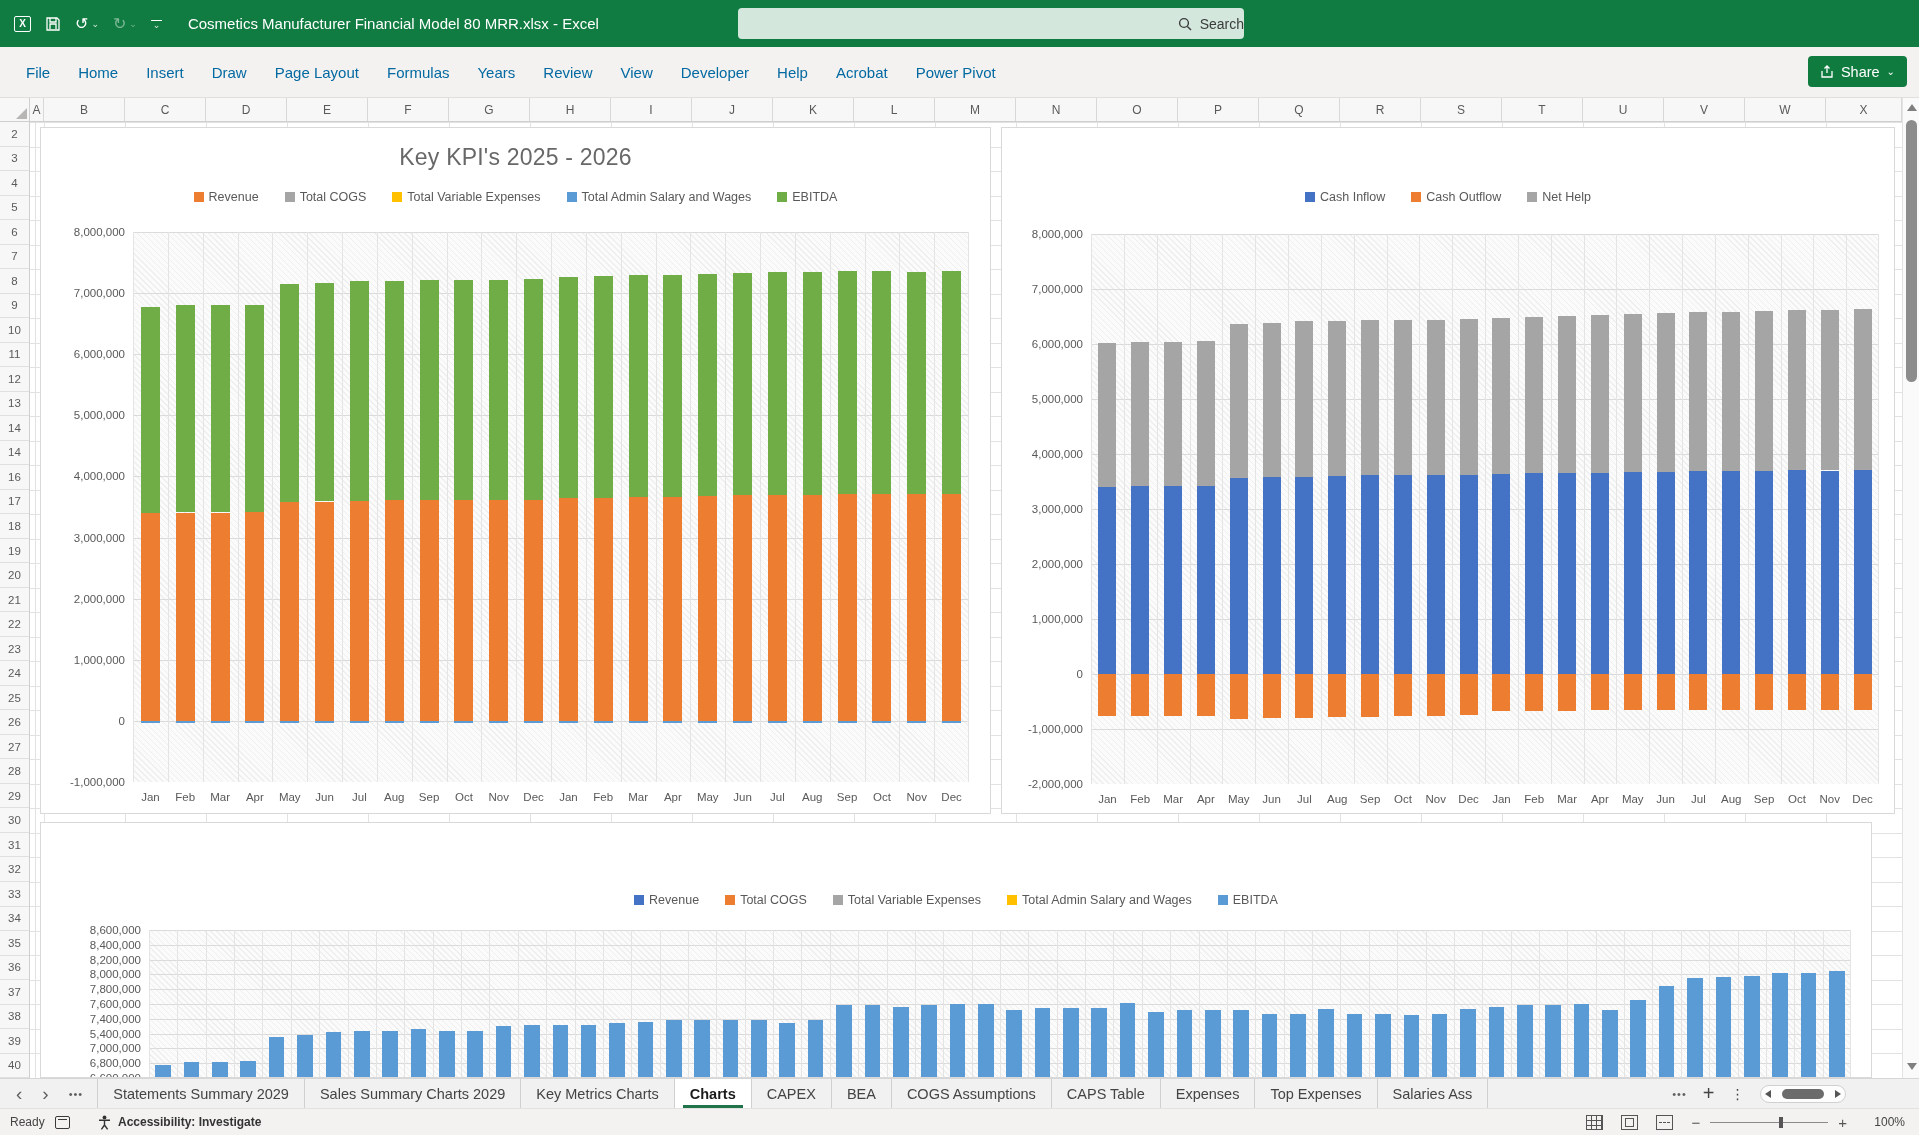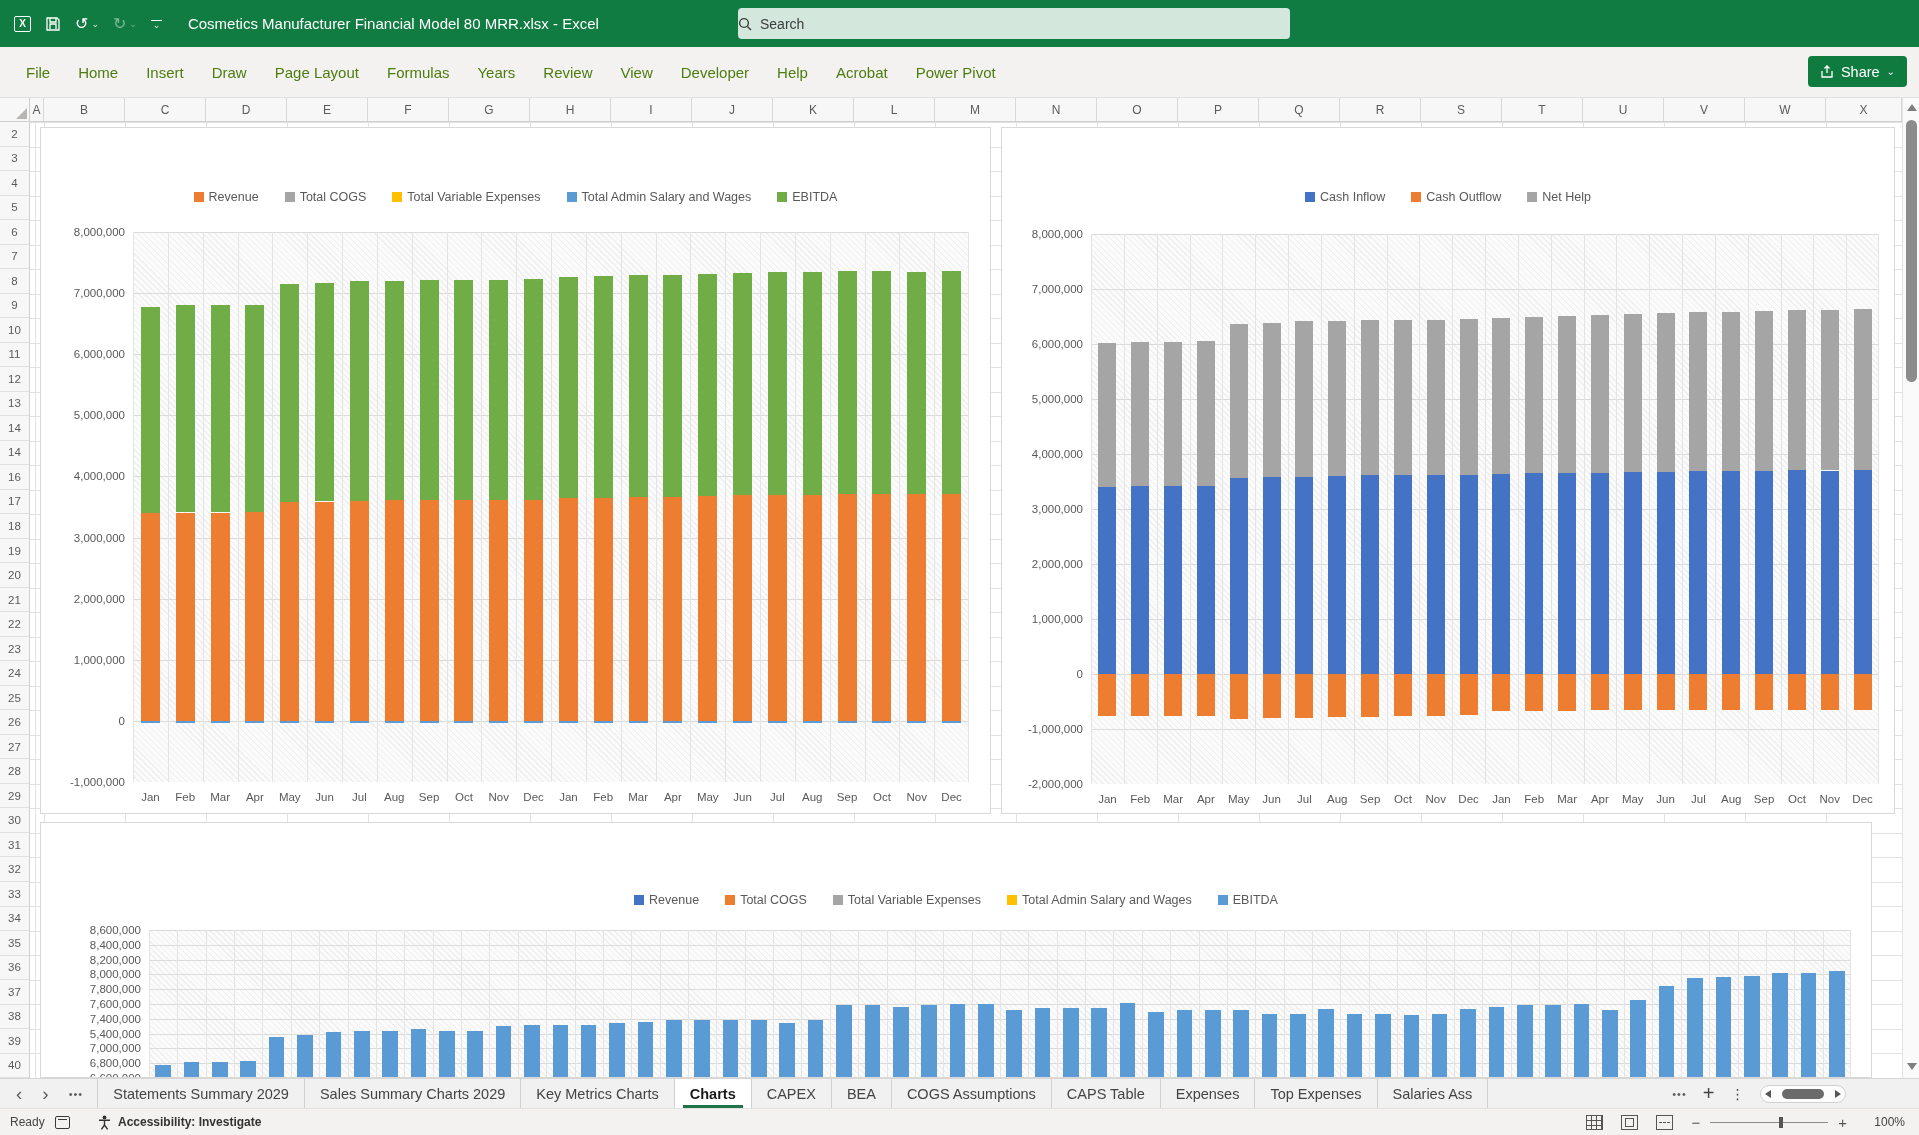--- a/index.html
+++ b/index.html
@@ -9,34 +9,34 @@
   
   .titlebar { position:absolute; top:0; left:0; width:100%; height:47px; background:#107C41; display:flex; align-items:center; color:#fff; }
   .qat { display:flex; align-items:center; gap:14px; padding-left:14px; }
   .qat-btn { display:flex; align-items:center; gap:3px; }
   .excel-logo { width:17px; height:16px; border:1.6px solid #fff; border-radius:2px; display:flex; align-items:center; justify-content:center; font-size:10px; font-weight:bold; color:#fff; }
   .caret { font-size:9px; color:rgba(255,255,255,.85); }
   .dim { opacity:.45; }
   .qat-custom { display:flex; flex-direction:column; align-items:center; line-height:5px; }
   .qat-custom .bar { width:11px; border-top:1.6px solid #fff; margin-bottom:2px; }
   .doc-title { margin-left:26px; font-size:15px; white-space:nowrap; color:#fff; }
-  .searchbox { position:absolute; left:738px; top:8px; width:552px; height:31px; background:rgba(255,255,255,.82); border-radius:4px; display:flex; align-items:center; padding-left:0; gap:8px; color:#333; }
+  .searchbox { position:absolute; left:738px; top:8px; width:506px; height:31px; background:rgba(255,255,255,.82); border-radius:4px; display:flex; align-items:center; padding-left:20px; gap:8px; color:#333;justify-content:flex-end; }
   .searchbox span { font-size:14px; color:#3b3b3b; }
   .tb-right { position:absolute; right:0; top:0; height:47px; display:flex; align-items:center; }
   .avatar { width:30px; height:30px; border-radius:50%; background:#8a8683; color:#fff; font-size:11px; display:flex; align-items:center; justify-content:center; margin-right:26px; }
   .winbtn { width:46px; height:47px; display:flex; align-items:center; justify-content:center; font-size:15px; color:#fff; }
   .restore-box { position:relative; width:11px; height:11px; }
   .restore-box i { position:absolute; width:9px; height:9px; border:1.1px solid #fff; display:block; }
   .restore-box i.b { left:0; bottom:0; background:#107C41; }
   .restore-box i.f { right:0; top:0; }
 
   
   .menubar { position:absolute; top:47px; left:0; width:100%; height:51px; background:#f3f2f1; border-bottom:1px solid #e1dfdd; display:flex; align-items:center; }
   .menu-tabs { display:flex; align-items:center; padding-left:12px; }
-  .mtab { padding:8px 14px; font-size:15px; color:#4d7c0f; white-space:nowrap; }
+  .mtab { padding:8px 14px; font-size:15px; color:#0369a1; white-space:nowrap; }
   .share-btn { position:absolute; right:12px; top:9px; height:31px; background:#0F7B3F; color:#fff; border-radius:4px; display:flex; align-items:center; gap:7px; padding:0 12px; font-size:14.5px; }
 
   
   .colheads { position:absolute; top:98px; left:0; width:1902px; height:24px; display:flex; background:#F7F7F7; border-bottom:1px solid #CFCFCF; z-index:1; }
   .corner { width:30px; height:100%; border-right:1px solid #CFCFCF; position:relative; background:#F7F7F7; }
   .corner:after { content:""; position:absolute; right:2px; bottom:2px; border-left:11px solid transparent; border-bottom:11px solid #B8B6B4; }
   .col-h { height:100%; border-right:1px solid #D8D8D8; font-size:12px; color:#5A5A5A; display:flex; align-items:center; justify-content:center; overflow:hidden; }
   .rowheads { position:absolute; top:122px; left:0; width:30px; height:956px; display:flex; flex-direction:column; background:#F7F7F7; border-right:1px solid #CFCFCF; z-index:1; }
   .row-h { flex:1; font-size:11.5px; color:#5A5A5A; display:flex; align-items:center; justify-content:center; border-bottom:1px solid #E0E0E0; }
   .grid-bg { position:absolute; top:122px; left:30px; width:1872px; height:956px;
@@ -243,20 +243,21 @@
       <div class="row-h">34</div>
       <div class="row-h">35</div>
       <div class="row-h">36</div>
       <div class="row-h">37</div>
       <div class="row-h">38</div>
       <div class="row-h">39</div>
       <div class="row-h">40</div>
     </div>
 
   <div class="chartbox" id="chart0">
+    <div class="chart-title">Key KPI's 2025 - 2026</div>
     <div class="legend">
         <span class="litem">
           <span class="lsq" style="background: rgb(237, 125, 49);"></span>
           <span>Revenue</span>
         </span>
         <span class="litem">
           <span class="lsq" style="background: rgb(165, 165, 165);"></span>
           <span>Total COGS</span>
         </span>
         <span class="litem">

